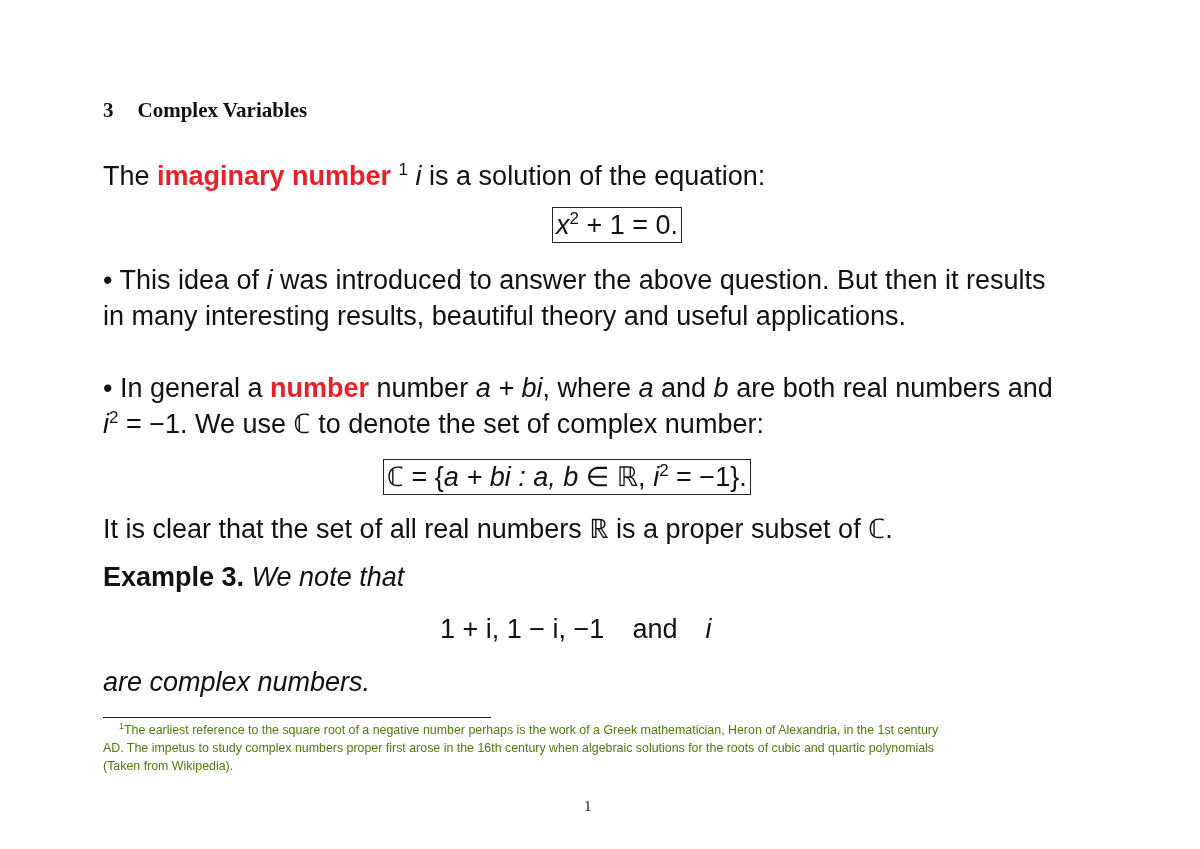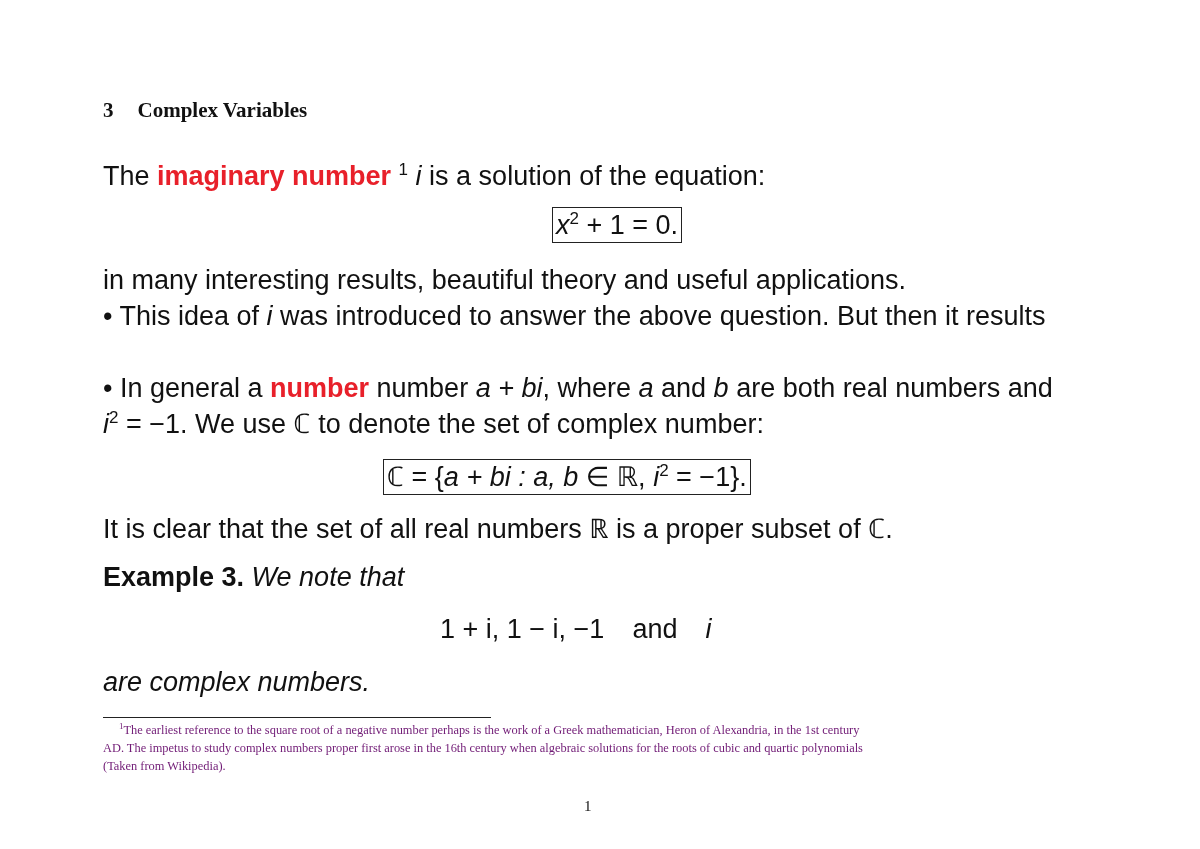--- a/index.html
+++ b/index.html
@@ -8,21 +8,21 @@
   .page { position: absolute; left: 0; top: 8px; width: 1200px; height: 849px; }
   .abs { position: absolute; white-space: nowrap; }
   .section { left: 103px; top: 90px; font-size: 21px; font-weight: bold; font-family: "Liberation Serif", serif; }
   .section .num { margin-right: 24px; }
   .body { font-family: Liberation Sans, sans-serif; font-size: 27px; line-height: 36px; }
   .red { color: #e8202a; font-weight: bold; }
   .it { font-style: italic; }
   sup { font-size: 17px; vertical-align: 10px; line-height: 0; }
   .box { border: 1.3px solid #222; padding: 0 3px; display: inline-block; line-height: 34px; }
   .footrule { left: 103px; top: 709px; width: 388px; height: 0; border-top: 1px solid #222; }
-  .foot { font-family: Liberation Serif, serif; font-size: 12.4px; line-height: 18px; color: #701a75; }
+  .foot { font-family: Liberation Sans, sans-serif; font-size: 12.4px; line-height: 18px; color: #4d7c0f; }
   .pagenum { left: 584px; top: 790px; font-family: "Liberation Serif", serif; font-size: 15px; }
   .bold { font-weight: bold; }
 </style>
 </head>
 <body>
 
 <div class="page">
 
   <div class="abs section">
     <span class="num">3</span><span>Complex Variables</span>
@@ -32,22 +32,22 @@
     <span>The </span><span class="red">imaginary number</span>
     <sup>1</sup>
     <span class="it">i</span><span> is a solution of the equation:</span>
   </div>
 
   <div class="abs body" style="left:515px; top:199px;padding-left:37px;">
     <span class="box"><span class="it">x</span><sup>2</sup><span> + 1 = 0.</span></span>
   </div>
 
   <div class="abs body" style="left:103px; top:254px;">
+    <div><span>• This idea of </span><span class="it">i</span><span> was introduced to answer the above question. But then it results</span></div>
     <div>in many interesting results, beautiful theory and useful applications.</div>
-    <div><span>• This idea of </span><span class="it">i</span><span> was introduced to answer the above question. But then it results</span></div>
   </div>
 
   <div class="abs body" style="left:103px; top:362px;">
     <div><span>• In general a </span><span class="red">number</span><span> number </span><span class="it">a + bi</span><span>, where </span><span class="it">a</span><span> and </span><span class="it">b</span><span> are both real numbers and</span></div>
     <div><span class="it">i</span><sup>2</sup><span> = −1. We use ℂ to denote the set of complex number:</span></div>
   </div>
 
   <div class="abs body" style="left:383px; top:451px;">
     <span class="box"><span>ℂ = {</span><span class="it">a + bi : a, b</span><span> ∈ ℝ, </span><span class="it">i</span><sup>2</sup><span> = −1}.</span></span>
   </div>

